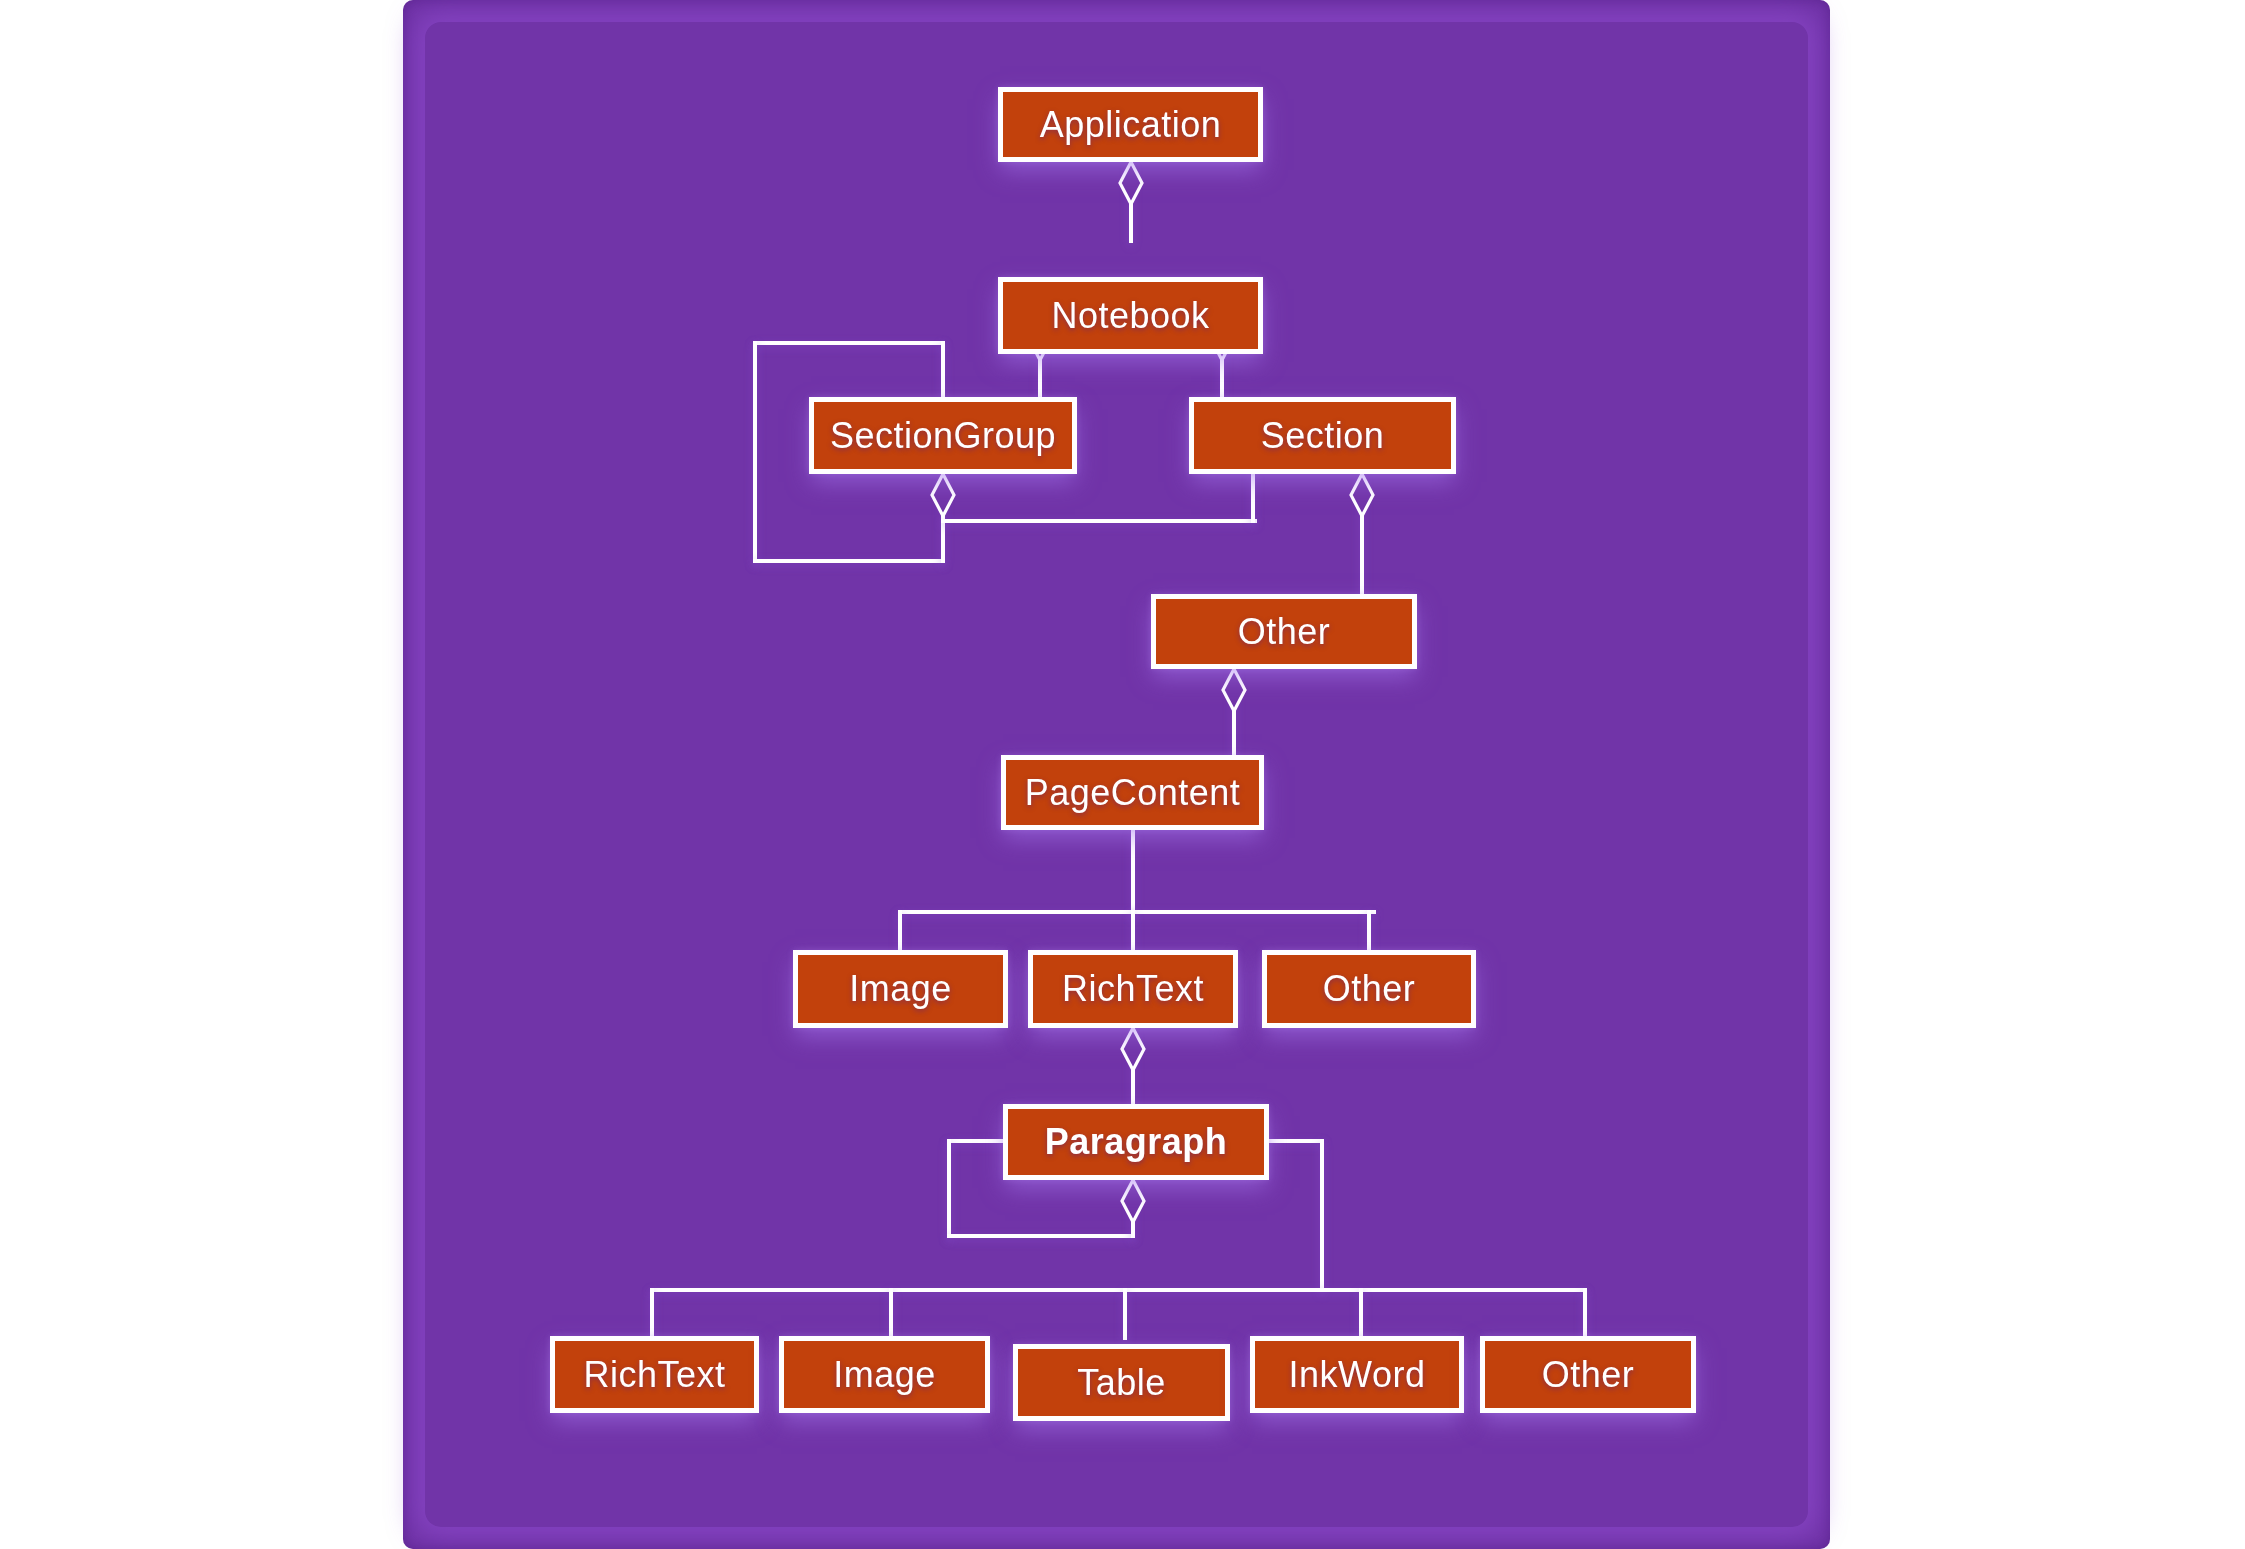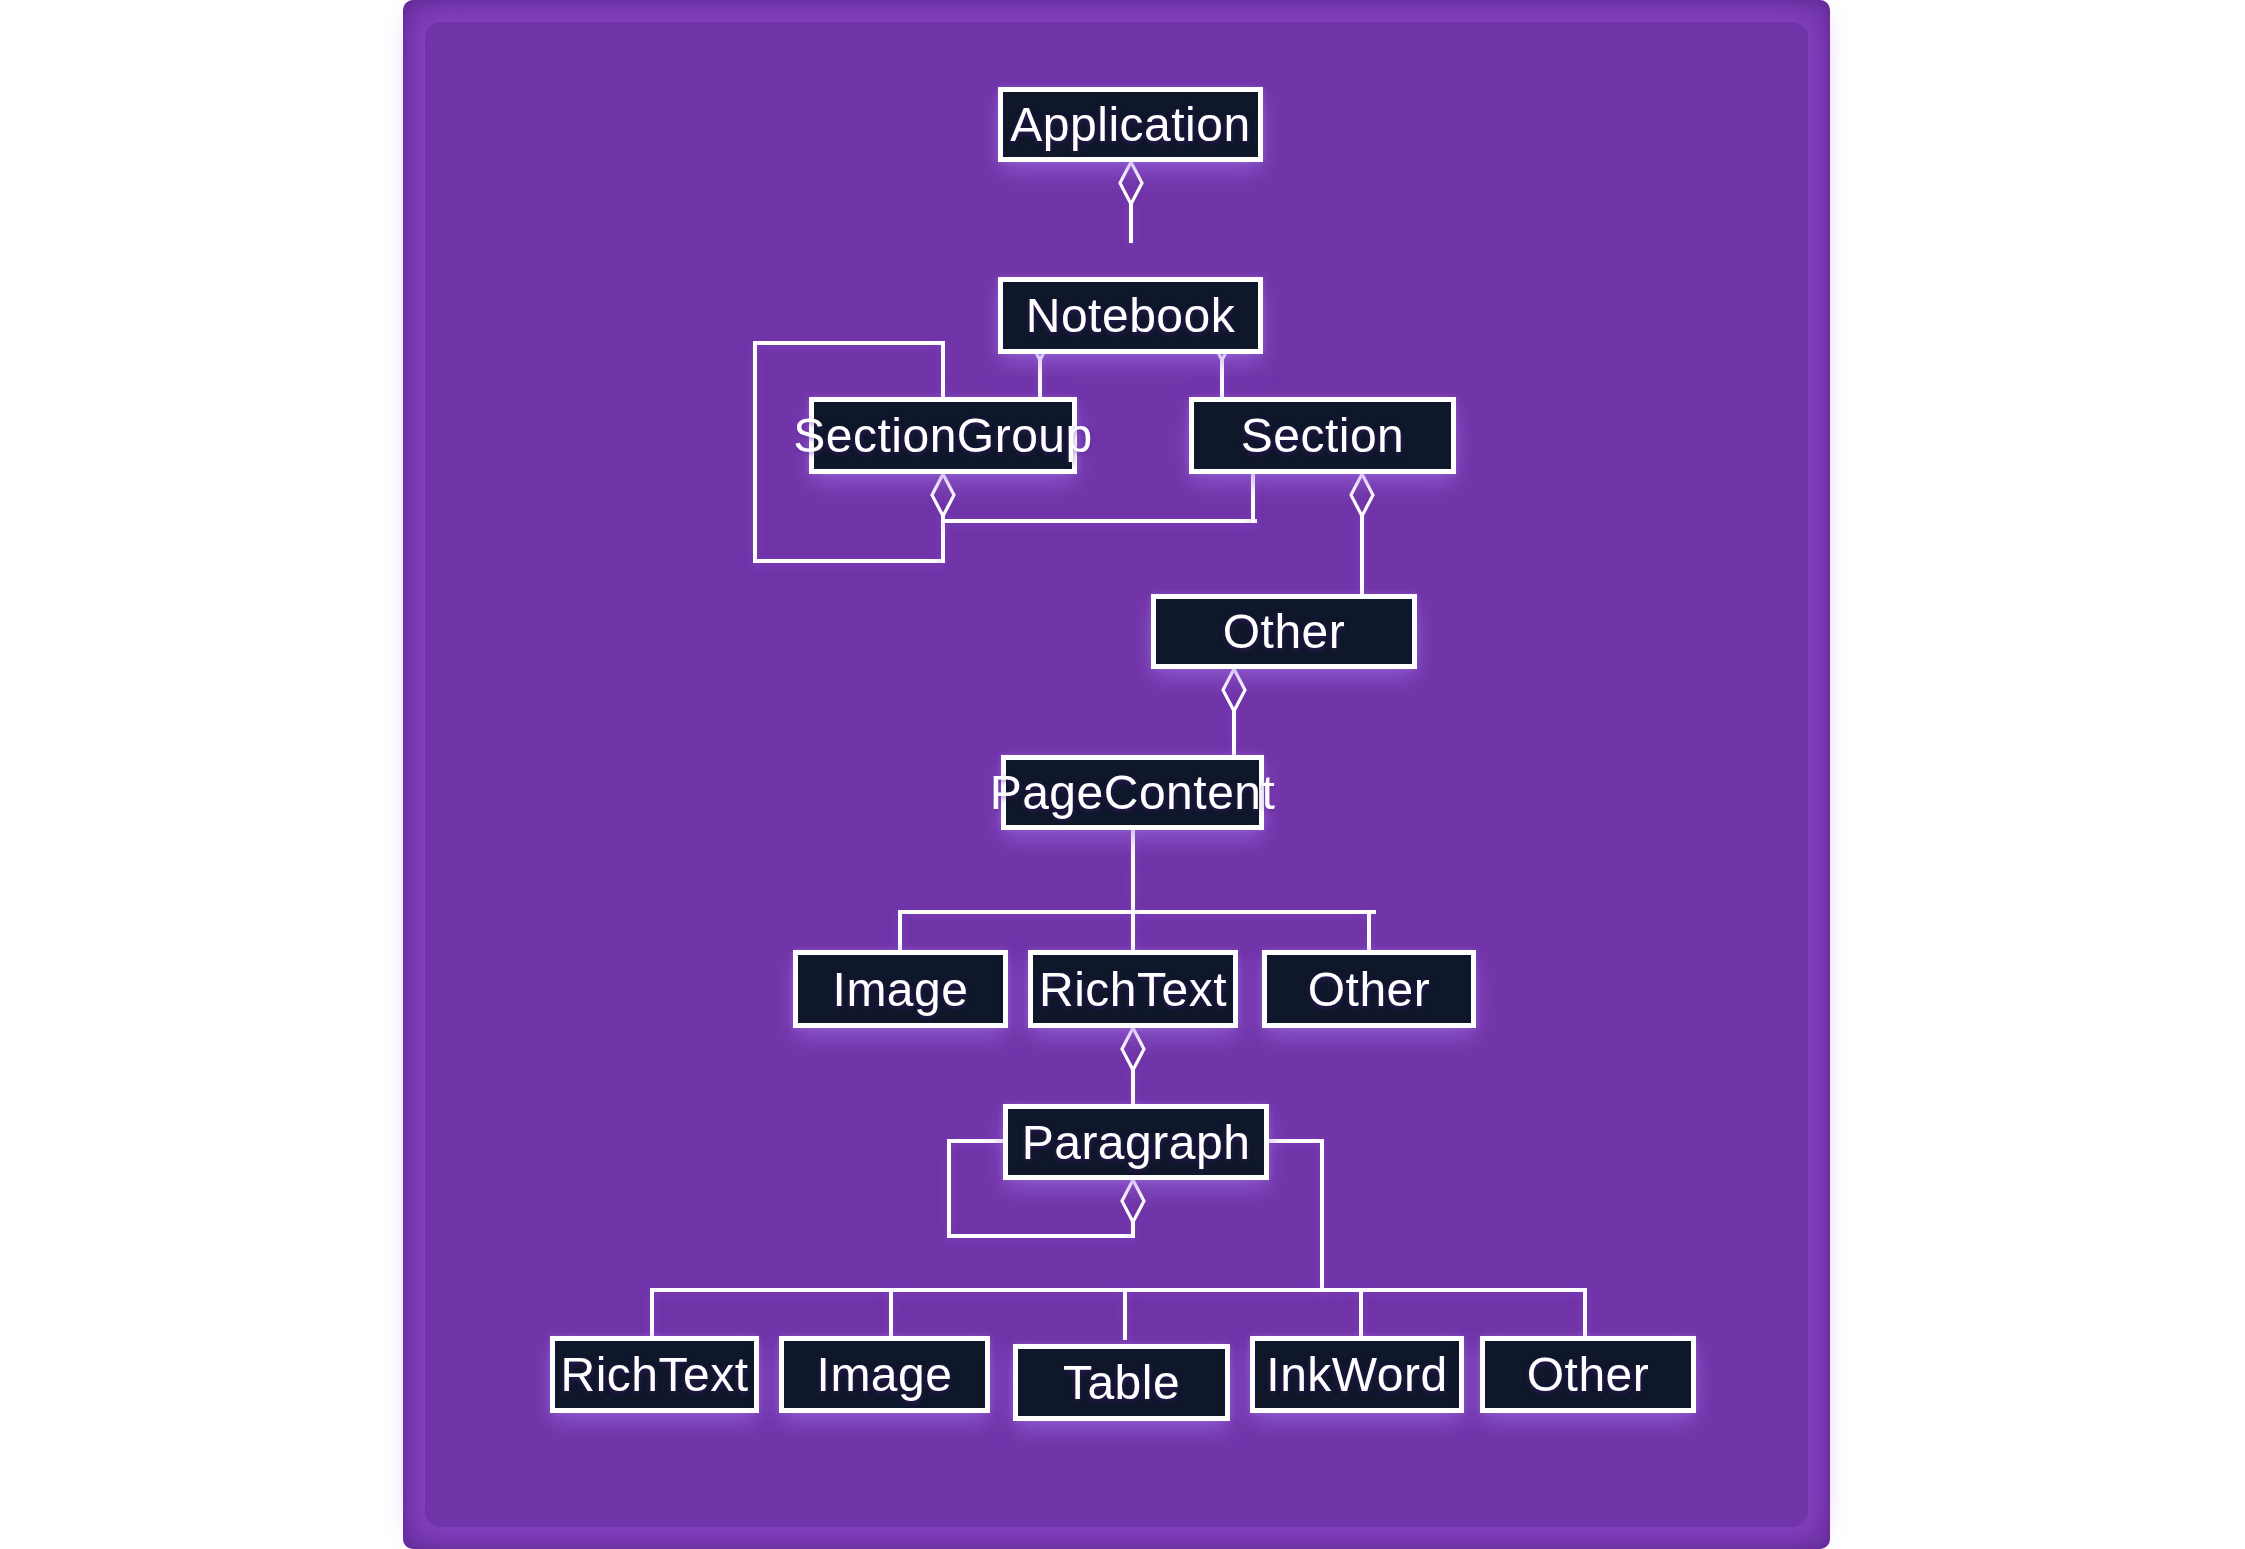--- a/index.html
+++ b/index.html
@@ -38,27 +38,27 @@
   .dia { position: absolute; overflow: visible; }
   .dia path {
     fill: #7134A8;
     stroke: #ffffff;
     stroke-width: 3.2;
   }
   
   .node {
     position: absolute;
     box-sizing: border-box;
-    background: #0f172a;
+    background: #c2410c;
     border: 5px solid #ffffff;
     display: flex;
     align-items: center;
     justify-content: center;
     color: #ffffff;
-    font-size: 48px;
+    font-size: 36px;
     font-weight: 400;
     letter-spacing: 0.5px;
     text-shadow: 0 2px 5px rgba(80, 25, 140, 0.5);
     box-shadow: 0 10px 22px -2px rgba(168, 120, 240, 0.55), 0 0 6px rgba(190, 150, 255, 0.25);
   }
 </style>
 </head>
 <body>
 
 <div id="stage">
@@ -151,21 +151,21 @@
       </div>
     <div class="node" style="left:390px; top:950px;  width:215px; height:78px;">
         <span>Image</span>
       </div>
     <div class="node" style="left:625px; top:950px;  width:210px; height:78px;">
         <span>RichText</span>
       </div>
     <div class="node" style="left:859px; top:950px;  width:214px; height:78px;">
         <span>Other</span>
       </div>
-    <div class="node" style="left:600px; top:1104px; width:266px; height:76px;">
+    <div class="node" style="left:600px; top:1104px; width:266px; height:76px;font-weight:bold;">
         <span>Paragraph</span>
       </div>
     <div class="node" style="left:147px; top:1336px; width:209px; height:77px;">
         <span>RichText</span>
       </div>
     <div class="node" style="left:376px; top:1336px; width:211px; height:77px;">
         <span>Image</span>
       </div>
     <div class="node" style="left:610px; top:1336px; width:217px; height:77px;margin-top:8px;">
         <span>Table</span>

